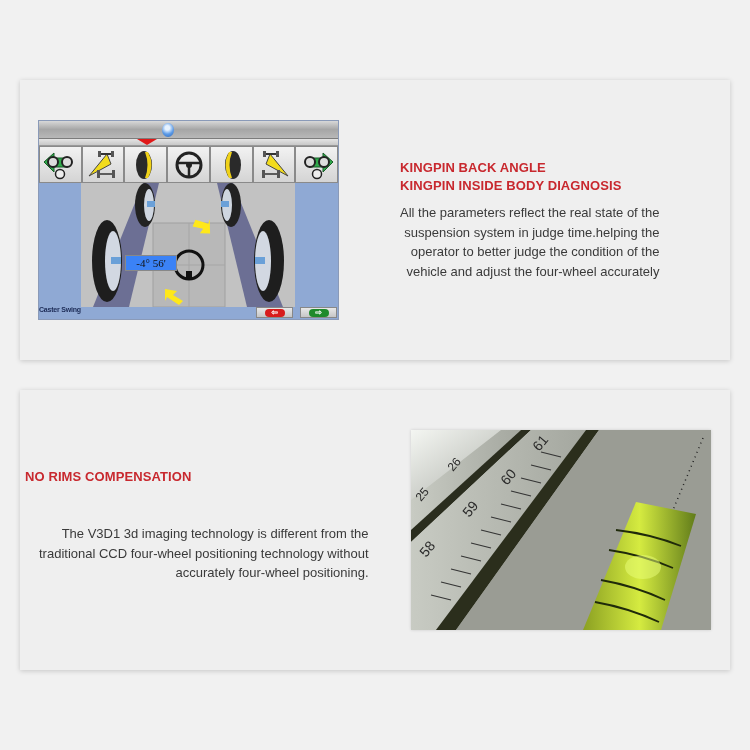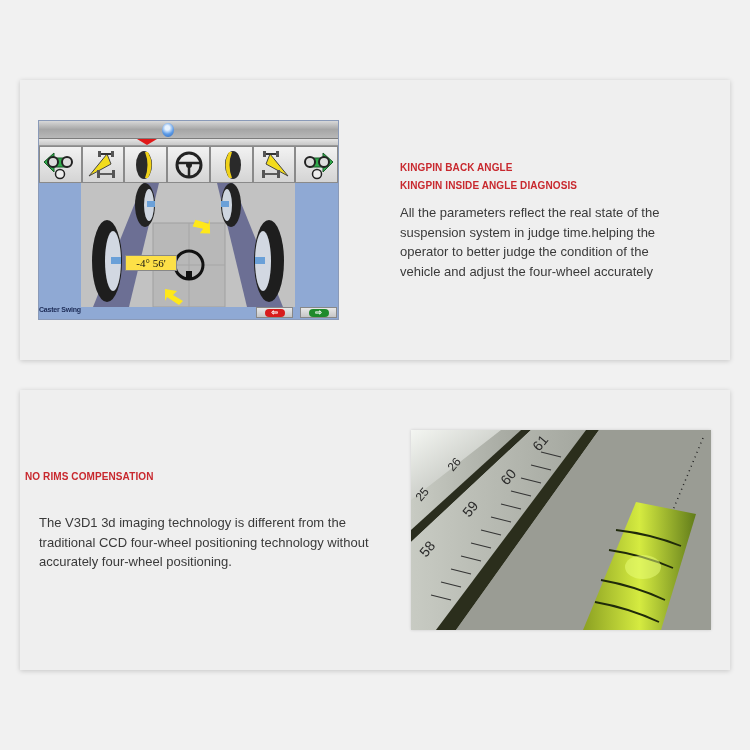--- a/index.html
+++ b/index.html
@@ -7,35 +7,35 @@
   body { position: relative; font-family: "Liberation Sans", sans-serif; }
 
   .card {
     position: absolute; left: 20px; width: 710px; height: 280px;
     background: #efefef;
     box-shadow: 0 1px 5px rgba(0,0,0,0.18);
   }
   .card1 { top: 80px; }
   .card2 { top: 390px; }
 
-  .heading { position: absolute; color: #c8282e; font-weight: bold; font-size: 10px; line-height: 18px; letter-spacing: 0.1px; }
-  .body-text { position: absolute; color: #3a3a3a; font-size: 13px; line-height: 19.5px; }
+  .heading { position: absolute; color: #c8282e; font-weight: bold; font-size: 13px; line-height: 18px; letter-spacing: 0.1px; }
+  .body-text { position: absolute; color: #3a3a3a; font-size: 13px; line-height: 19.5px; text-align: right; }
 
   
   .app { position: absolute; left: 18px; top: 40px; width: 301px; height: 200px; background: #8fa9d4; overflow: hidden; border: 1px solid #8a9ab8; }
   .app .topbar { position: absolute; left: 0; top: 0; width: 100%; height: 18px;
     background: linear-gradient(#d8d8d8, #a6a6a6 50%, #b8b8b8); border-bottom: 1px solid #7c7c7c; }
   .app .knob { position: absolute; left: 123px; top: 2px; width: 12px; height: 14px; border-radius: 50%;
     background: radial-gradient(circle at 45% 35%, #e6f2ff 0 20%, #5e9ce8 55%, #2c66b8 100%); }
   .app .stripe { position: absolute; left: 0; top: 18px; width: 100%; height: 7px; background: linear-gradient(#e4e4e4,#c8c8c8); border-bottom: 1px solid #999; }
   .app .marker { position: absolute; left: 98px; top: 18px; width: 0; height: 0; border-left: 10px solid transparent; border-right: 10px solid transparent; border-top: 6px solid #e01818; }
   .app .toolbar { position: absolute; left: 0; top: 25px; width: 100%; height: 37px; display: flex; }
   .app .tool { flex: 1; height: 37px; background: linear-gradient(#f2f2f2,#d4d4d4); border: 1px solid #8a8a8a; display: flex; align-items: center; justify-content: center; }
   .app .scene { position: absolute; left: 42px; top: 62px; width: 214px; height: 124px; background: #c2c2c2; }
-  .app .readout { position: absolute; left: 86px; top: 134px; width: 52px; height: 16px; background: #fde047; border: 1px solid #888;
+  .app .readout { position: absolute; left: 86px; top: 134px; width: 52px; height: 16px; background: #3b82f6; border: 1px solid #888;
     font-family: "Liberation Serif", serif; font-size: 11px; line-height: 14px; text-align: center; color: #111; z-index: 3; }
   .app .status { position: absolute; left: 0; bottom: 0; width: 100%; height: 14px; }
   .app .status-label { position: absolute; left: 0; top: 1px; font-size: 7px; font-weight: bold; color: #1b2a55; letter-spacing: -0.2px; }
   .app .navbtn { position: absolute; bottom: 1px; width: 37px; height: 11px; background: linear-gradient(#e8e8e8,#c6c6c6); border: 1px solid #888; display: flex; align-items: center; justify-content: center; }
   .app .pill { width: 20px; height: 8px; border-radius: 4px; display: flex; align-items: center; justify-content: center; color: #fff; font-size: 8px; line-height: 8px; font-weight: bold; }
 
   
   .photo { position: absolute; left: 391px; top: 40px; width: 300px; height: 200px; overflow: hidden;
     background: #8d8f88; box-shadow: 0 0 3px rgba(0,0,0,0.15); }
 </style>
@@ -147,35 +147,35 @@
         <div class="pill" style="background:#d81c1c">⇦</div>
       </div>
       <div class="navbtn" style="left:261px">
         <div class="pill" style="background:#1f8a2c">⇨</div>
       </div>
     </div>
   </div>
 
   <div class="heading" style="left:380px; top:79px;">
     <div>KINGPIN BACK ANGLE</div>
-    <div>KINGPIN INSIDE ANGLE DIAGNOSIS</div>
+    <div>KINGPIN INSIDE BODY DIAGNOSIS</div>
   </div>
   <div class="body-text" style="left:380px; top:123px;">
     <div>All the parameters reflect the real state of the</div>
     <div>suspension system in judge time.helping the</div>
     <div>operator to better judge the condition of the</div>
     <div>vehicle and adjust the four-wheel accurately</div>
   </div>
 </div>
 
 <div class="card card2">
   <div class="heading" style="left:5px; top:78px;">
     <div>NO RIMS COMPENSATION</div>
   </div>
-  <div class="body-text" style="left:19px; top:123px;">
+  <div class="body-text" style="left:19px; top:134px;">
     <div>The V3D1 3d imaging technology is different from the</div>
     <div>traditional CCD four-wheel positioning technology without</div>
     <div>accurately four-wheel positioning.</div>
   </div>
 
   <div class="photo">
     <svg width="300" height="200" viewBox="0 0 300 200">
       <defs>
         <linearGradient id="bg" x1="0" y1="0" x2="1" y2="1">
           <stop offset="0" stop-color="#f4f6f2"></stop>

